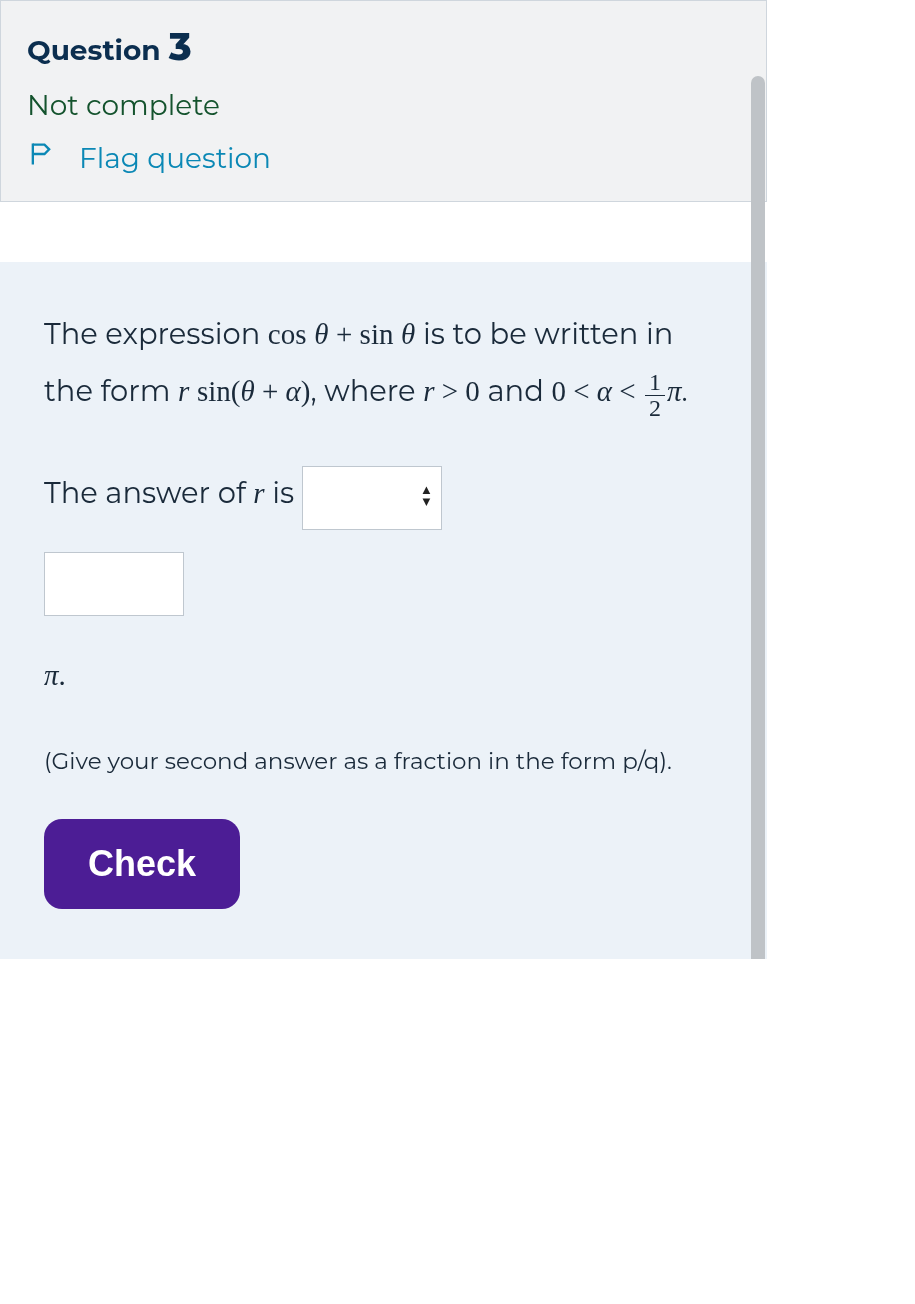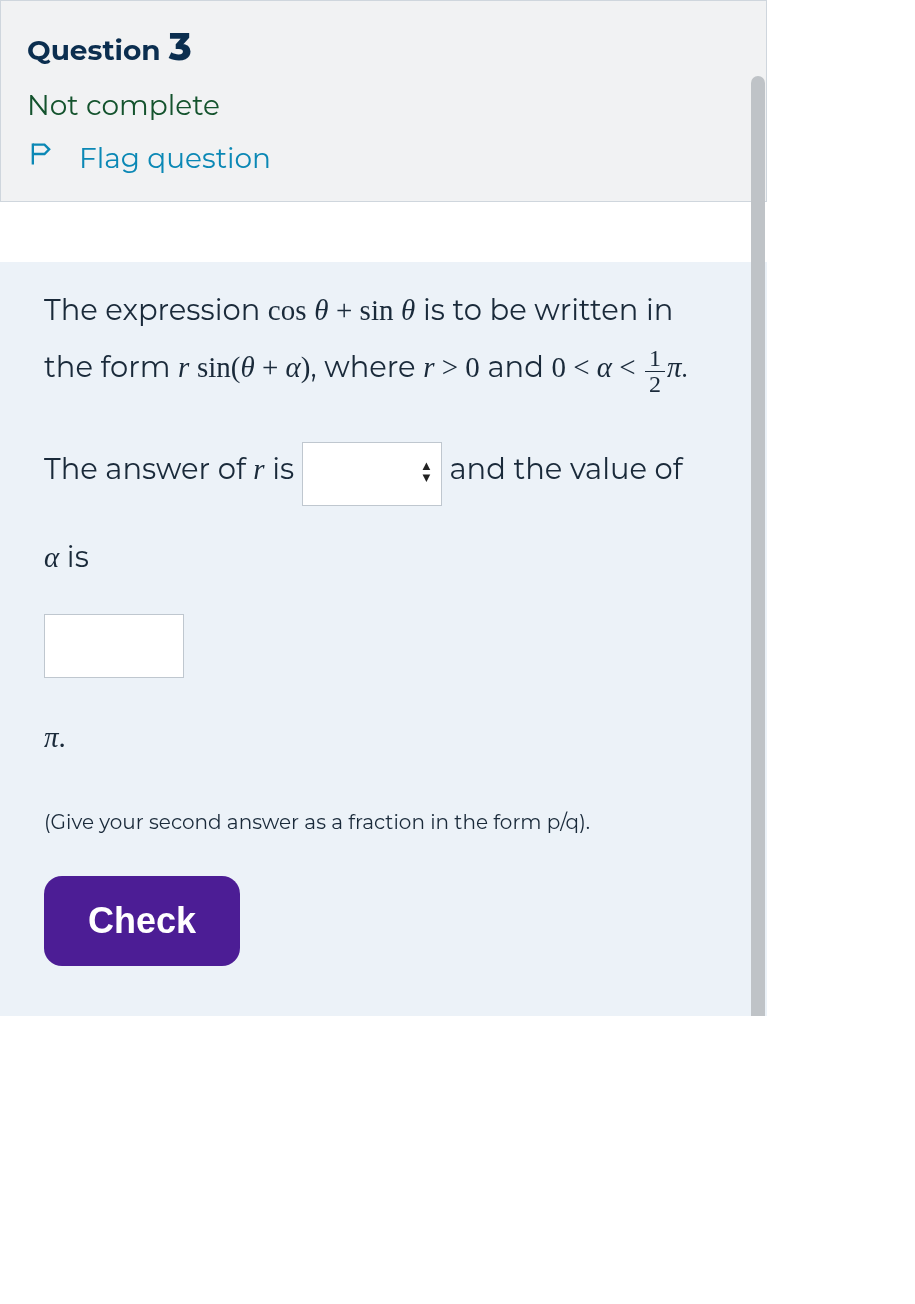--- a/index.html
+++ b/index.html
@@ -25,21 +25,21 @@
     color: #0b2e4f;
     margin-bottom: 18px;
   }
   .q-num { font-size: 38px; font-weight: 800; letter-spacing: .5px; }
   .info-line { margin: 8px 0 18px 0; color: #14532d; }
   .flag-line { color: #0b88b5; display: inline-flex; align-items: center; gap: 24px; cursor: pointer; }
   .flag-line svg { width: 28px; height: 28px; }
   .content {
     background: #ecf2f8;
     margin-top: 60px;
-    padding: 20px 44px 50px 44px;
+    padding: 44px 44px 50px 44px;
   }
   .para { line-height: 1.95; font-size: 29px; }
   .row { margin-top: 34px; line-height: 2.6; font-size: 29px; }
   .math-i { font-family: Georgia, "Times New Roman", serif; font-style: italic; }
   .math-rm { font-family: Georgia, "Times New Roman", serif; font-style: normal; }
   .frac {
     display: inline-block; vertical-align: -0.65em; text-align: center;
     font-family: Georgia, "Times New Roman", serif; font-size: 24px; line-height: 1.05;
     margin: 0 2px;
   }
@@ -53,21 +53,21 @@
     padding: 6px 10px;
     vertical-align: middle;
   }
   select.answer { width: 140px; appearance: none; -webkit-appearance: none; background: #fff; padding-right: 36px; }
   .select-wrap { position: relative; display: inline-block; vertical-align: middle; }
   .select-wrap .caret {
     position: absolute; right: 10px; top: 50%; transform: translateY(-50%);
     pointer-events: none; font-size: 18px; color: #222; display:flex; flex-direction:column; line-height:.7;
   }
   input.answer { width: 140px; }
-  .hint { margin-top: 28px; font-size: 20px; line-height:1.8; }
+  .hint { margin-top: 28px; font-size: 23px; line-height:1.8; }
   .btn {
     display: inline-block;
     background: #4c1d95;
     color: #fff;
     font-weight: 700;
     font-size: 36px;
     padding: 24px 44px;
     border: none;
     border-radius: 18px;
     margin-top: 36px;
@@ -130,25 +130,21 @@
       <span>The answer of </span><span class="math-i">r</span><span> is </span>
       <span class="select-wrap">
         <select class="answer" value="">
           <option></option>
         </select>
         <span class="caret">
             <span>▲</span>
             <span>▼</span>
           </span>
       </span>
-      <span> and the value of </span>
 
-      <span class="alpha-line">
-        <span class="math-i">α</span><span> is</span>
-      </span>
       <span class="alpha-line">
         <input class="answer" type="text" value="" style="">
       </span>
       <span class="pi-line">
         <span class="math-i">π</span><span class="math-rm">.</span>
       </span>
     </div>
 
     <div class="hint">(Give your second answer as a fraction in the form p/q).</div>
 

